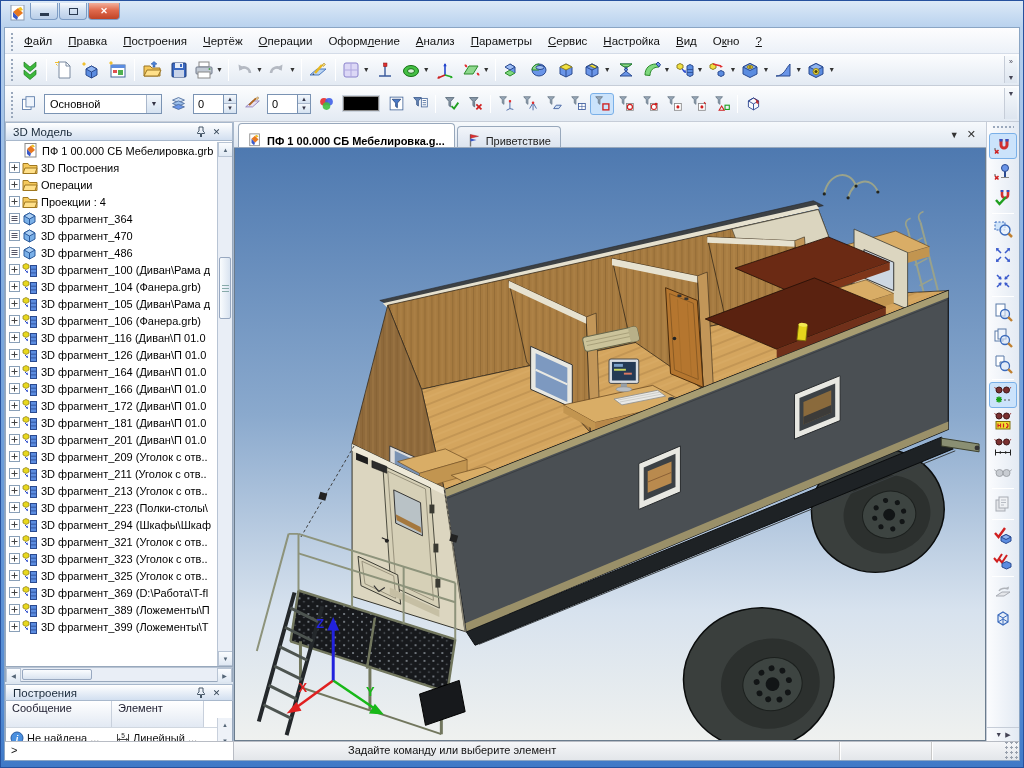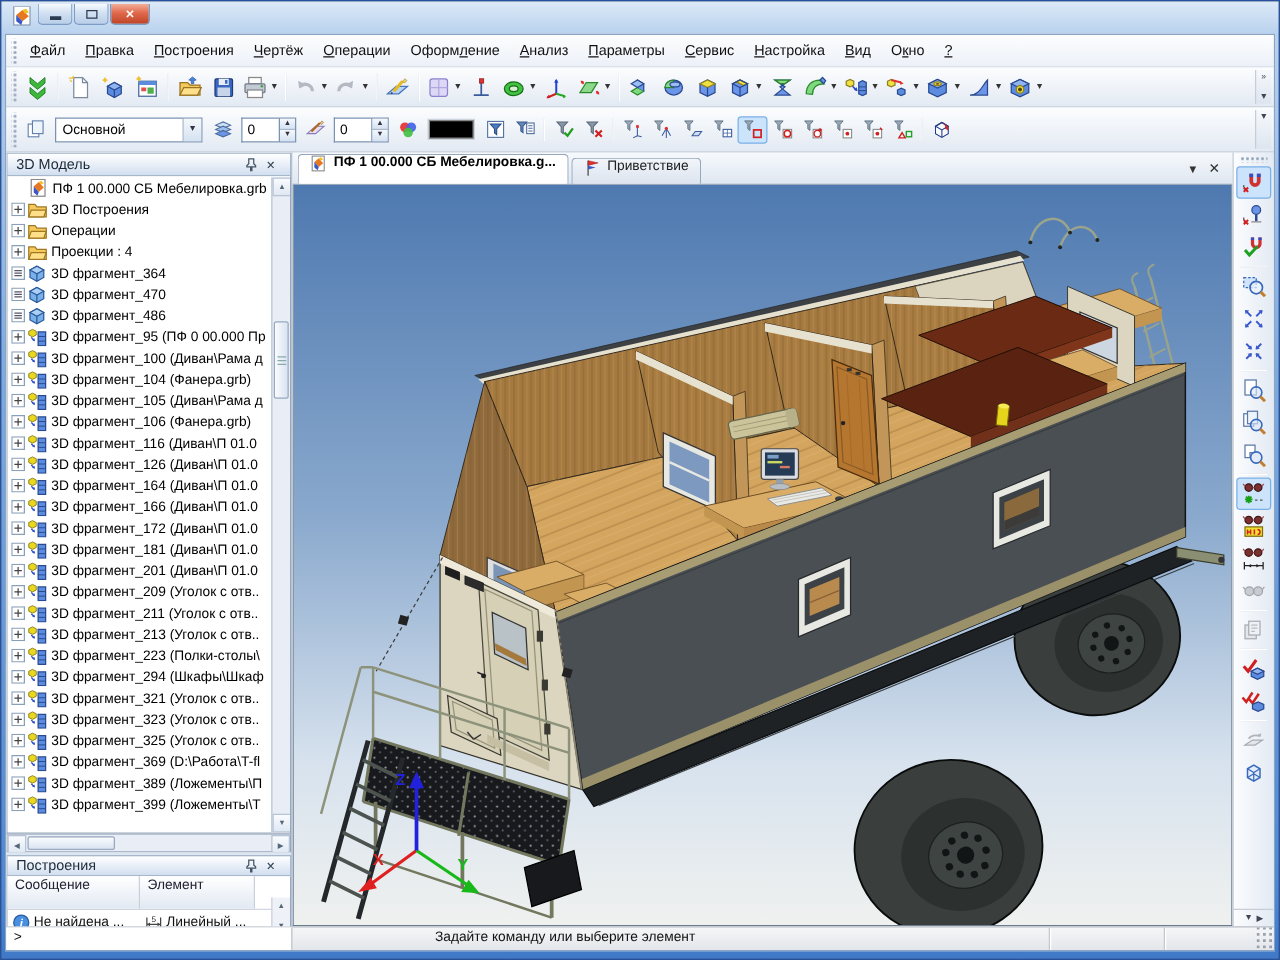--- a/index.html
+++ b/index.html
@@ -70,21 +70,21 @@
   .dcol.c1{width:106px}.dcol.c2{width:92px}
   .drow{display:flex;height:20px;align-items:center;font-size:11px;color:#111}
   .drow .cell{display:flex;align-items:center;padding:0 4px}
   .drow .cell svg{width:14px;height:14px;margin-right:3px;flex:none}
   .drow .c1{width:106px}.drow .c2{width:92px}
   .dscroll{position:absolute;right:0;top:17px;bottom:0;width:15px;border-left:1px solid #c8d0dc;background:#eef2f8;display:flex;flex-direction:column;justify-content:space-between}
   .dscroll .sa{height:14px;font-size:6px;color:#567;display:flex;align-items:center;justify-content:center}
   
   .center{flex:1;display:flex;flex-direction:column;overflow:hidden;background:#e8eef6}
   .tabbar{height:26px;display:flex;align-items:flex-end;background:linear-gradient(#f6f9fc,#dfe7f1);border-bottom:1px solid #98a8bc;padding:0 4px}
-  .tab{display:flex;align-items:flex-start;border:1px solid #98a8bc;border-bottom:none;border-radius:4px 4px 0 0;padding:0 9px;font-size:11px;white-space:nowrap;margin-right:2px}
+  .tab{display:flex;align-items:flex-end;border:1px solid #98a8bc;border-bottom:none;border-radius:4px 4px 0 0;padding:0 9px;font-size:11px;white-space:nowrap;margin-right:2px}
   .tab svg{width:14px;height:14px;margin-right:5px;flex:none}
   .tab.active{background:#fff;height:24px;font-weight:bold;color:#000}
   .tab.inactive{background:linear-gradient(#f2f5fa,#dce4ef);height:21px;color:#222}
   .tabctl{margin-left:auto;display:flex;align-items:center;gap:8px;padding:0 6px 6px 0;color:#333}
   .tabctl div{font-size:9px}
   .viewport{flex:1;border:1px solid #6b7c8d;border-top:none;overflow:hidden}
   .viewport svg{display:block;width:100%;height:100%}
   
   .rbar{width:33px;background:linear-gradient(90deg,#fbfcfe,#e3eaf3);border-left:1px solid #c6cdd8;display:flex;flex-direction:column;align-items:center;padding:2px 0}
   .rbar .hgrip{width:70%;height:5px;margin:1px 0 3px 0;background-image:radial-gradient(circle,#9aa8bc 1px,transparent 1.3px);background-size:4px 4px}
@@ -699,34 +699,20 @@
                   <span class="exp"><svg viewBox="0 0 11 11">
                       <rect x="0.5" y="0.5" width="10" height="10" fill="#fff" stroke="#8aa0b8"></rect>
                       <path d="M2.5 3.5h6M2.5 5.5h6M2.5 7.5h6" stroke="#556"></path>
                     </svg></span>
                   <span class="ticn"><svg viewBox="0 0 16 15">
                       <path d="M2 5l5.5-3L13 5v6l-5.5 3L2 11z" fill="#7ab0e8" stroke="#2a5a9c"></path>
                       <path d="M2 5l5.5-3L13 5 7.5 8z" fill="#aacef4" stroke="#2a5a9c"></path>
                       <path d="M7.5 8v6" stroke="#2a5a9c"></path>
                     </svg></span>
                   <span>3D фрагмент_486</span>
-                </div>
-                <div class="trow">
-                  <span class="exp"><svg viewBox="0 0 11 11">
-                      <rect x="0.5" y="0.5" width="10" height="10" fill="#fff" stroke="#8aa0b8"></rect>
-                      <path d="M2.5 5.5h6M5.5 2.5v6" stroke="#444"></path>
-                    </svg></span>
-                  <span class="ticn"><svg viewBox="0 0 16 15">
-                      <path d="M1 3l3-1.5L7 3v3L4 7.5 1 6z" fill="#e8d820" stroke="#887810" stroke-width=".7"></path>
-                      <path d="M3 8l2.5 2.5" stroke="#2a4acc"></path>
-                      <path d="M6 11l-.5-2.4L3.6 10z" fill="#2a4acc"></path>
-                      <rect x="8.5" y="3.5" width="6" height="11" fill="#5b8ce0" stroke="#2a4a90"></rect>
-                      <path d="M8.5 7.2h6M8.5 10.9h6" stroke="#2a4a90" stroke-width=".8"></path>
-                    </svg></span>
-                  <span>3D фрагмент_95 (ПФ 0 00.000 Пр</span>
                 </div>
                 <div class="trow">
                   <span class="exp"><svg viewBox="0 0 11 11">
                       <rect x="0.5" y="0.5" width="10" height="10" fill="#fff" stroke="#8aa0b8"></rect>
                       <path d="M2.5 5.5h6M5.5 2.5v6" stroke="#444"></path>
                     </svg></span>
                   <span class="ticn"><svg viewBox="0 0 16 15">
                       <path d="M1 3l3-1.5L7 3v3L4 7.5 1 6z" fill="#e8d820" stroke="#887810" stroke-width=".7"></path>
                       <path d="M3 8l2.5 2.5" stroke="#2a4acc"></path>
                       <path d="M6 11l-.5-2.4L3.6 10z" fill="#2a4acc"></path>

